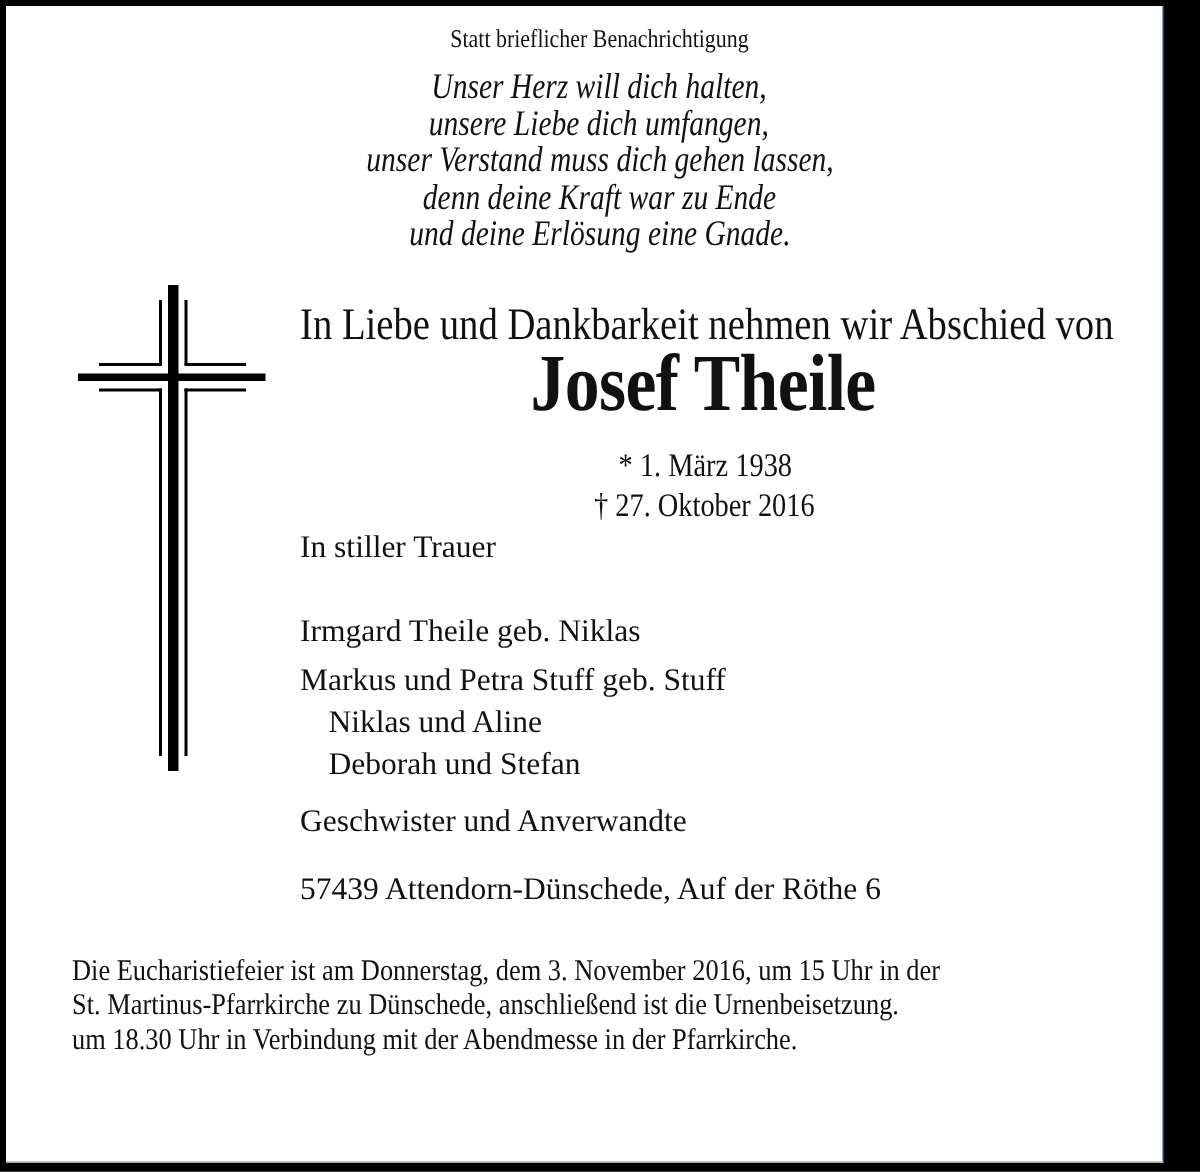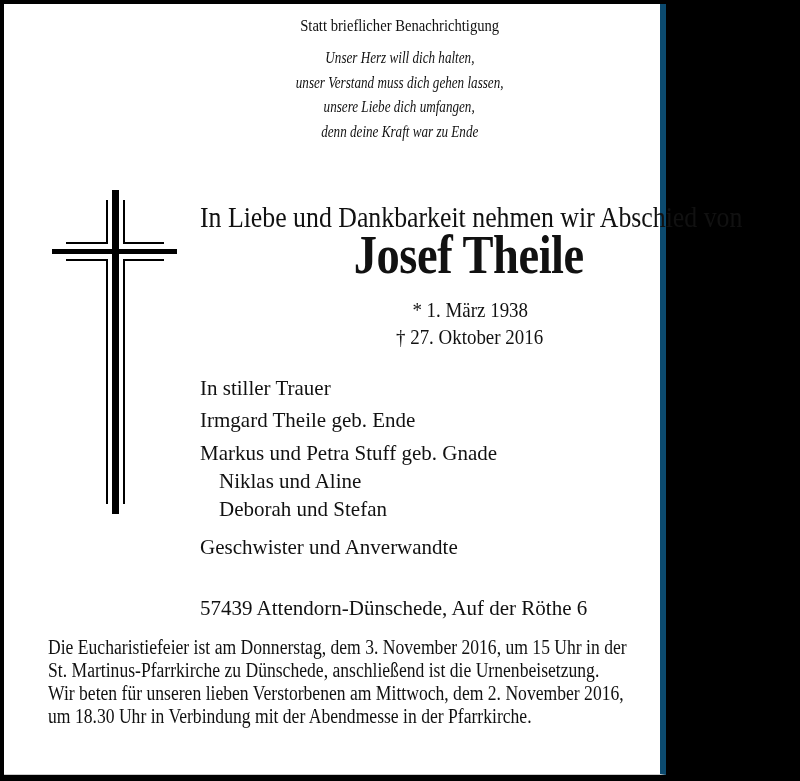--- a/index.html
+++ b/index.html
@@ -1,50 +1,50 @@
 <!DOCTYPE html>
 <html><head>
   <meta charset="utf-8">
   <style>
     html, body { margin: 0; padding: 0; background: #000; }
     body { width: 800px; height: 781px; position: relative; overflow: hidden; }
     .frame {
-      position: absolute; left: 4px; top: 4px; width: 662px; height: 771px;
-      background: #fff; border-right: 6px solid #0c4a6e; border-bottom: 1px solid #ccc;
+      position: absolute; left: 4px; top: 4px; width: 772px; height: 771px;
+      background: #fff; border-right: 1px solid #0c4a6e; border-bottom: 1px solid #ccc;
       box-sizing: border-box;
     }
     .t { position: absolute; white-space: nowrap; color: #111; font-family: "Liberation Serif", serif; }
     .center { left: 0; width: 791px; text-align: center; }
     .cond { display: inline-block; transform-origin: center top; }
     .condl { display: inline-block; transform-origin: left top; }
 
     .header-note { top: 12px; font-size: 17px; }
     .header-note .cond { transform: scaleX(0.86); }
 
-    .poem { top: 42px; font-size: 16px; font-style: italic; line-height: 24.5px; }
+    .poem { top: 42px; font-size: 24px; font-style: italic; line-height: 24.5px; }
     .poem .cond { transform: scaleX(0.82); }
 
     .intro { top: 196px; left: 196px; font-size: 30px; text-decoration: underline; }
     .intro .condl { transform: scaleX(0.86); }
 
     .name { top: 220px; left: 0; width: 930px; text-align: center; font-size: 54px; font-weight: bold; letter-spacing: -0.5px; }
     .name .cond { transform: scaleX(0.86); }
 
     .dates { top: 292px; left: 0; width: 932px; text-align: center; font-size: 22px; line-height: 27px; }
     .dates .cond { transform: scaleX(0.86); }
 
     .family { left: 196px; font-size: 21px; }
     .family b { font-weight: normal; }
-    .f0 { top: 372px; }
+    .f0 { top: 348px; }
     .f1 { top: 404px; }
     .f2 { top: 437px; }
     .f3 { top: 465px; left: 215px; text-align: right; }
     .f4 { top: 493px; left: 215px; }
     .f5 { top: 531px; }
-    .f6 { top: 592px; }
+    .f6 { top: 576px; }
 
     .service { left: 44px; top: 632px; font-size: 20px; line-height: 23px; }
     .service .condl { transform: scaleX(0.88); }
 
     .cross { position: absolute; left: 0; top: 0; }
   </style>
 </head>
 <body>
 
 <div class="frame">
@@ -67,57 +67,57 @@
     <rect x="102" y="255" width="2" height="245" fill="#000"></rect>
     <rect x="119" y="255" width="2" height="245" fill="#000"></rect>
   </svg>
 
   <div class="t center header-note">
     <span class="cond">Statt brieflicher Benachrichtigung</span>
   </div>
 
   <div class="t center poem">
     <div><span class="cond">Unser Herz will dich halten,</span></div>
+    <div><span class="cond">unsere Liebe dich umfangen,</span></div>
     <div><span class="cond">unser Verstand muss dich gehen lassen,</span></div>
-    <div><span class="cond">unsere Liebe dich umfangen,</span></div>
     <div><span class="cond">denn deine Kraft war zu Ende</span></div>
+    <div><span class="cond">und deine Erlösung eine Gnade.</span></div>
   </div>
 
   <div class="t intro">
     <span class="condl">In Liebe und Dankbarkeit nehmen wir Abschied von</span>
   </div>
 
   <div class="t name">
     <span class="cond">Josef Theile</span>
   </div>
 
   <div class="t dates">
     <div><span class="cond">* 1. März 1938</span></div>
     <div><span class="cond">† 27. Oktober 2016</span></div>
   </div>
 
   <div class="t family f0">In stiller Trauer</div>
 
   <div class="t family f1">
-    <b>Irmgard Theile</b><span> geb. Ende</span>
+    <b>Irmgard Theile</b><span> geb. Niklas</span>
   </div>
 
   <div class="t family f2">
-    <b>Markus und Petra Stuff</b><span> geb. Gnade</span>
+    <b>Markus und Petra Stuff</b><span> geb. Stuff</span>
   </div>
 
   <div class="t family f3">Niklas und Aline</div>
   <div class="t family f5">Geschwister und Anverwandte</div>
 
   <div class="t family f4">Deborah und Stefan</div>
 
   <div class="t family f6">
     <b>57439 Attendorn-Dünschede,</b><span> Auf der Röthe 6</span>
   </div>
 
   <div class="t service">
     <div><span class="condl">Die Eucharistiefeier ist am Donnerstag, dem 3. November 2016, um 15 Uhr in der</span></div>
     <div><span class="condl">St. Martinus-Pfarrkirche zu Dünschede, anschließend ist die Urnenbeisetzung.</span></div>
-    <div><span class="condl">Wir beten für unseren lieben Verstorbenen am Mittwoch, dem 2. November 2016,</span></div>
     <div><span class="condl">um 18.30 Uhr in Verbindung mit der Abendmesse in der Pfarrkirche.</span></div>
   </div>
 
 </div>
 
 </body></html>

